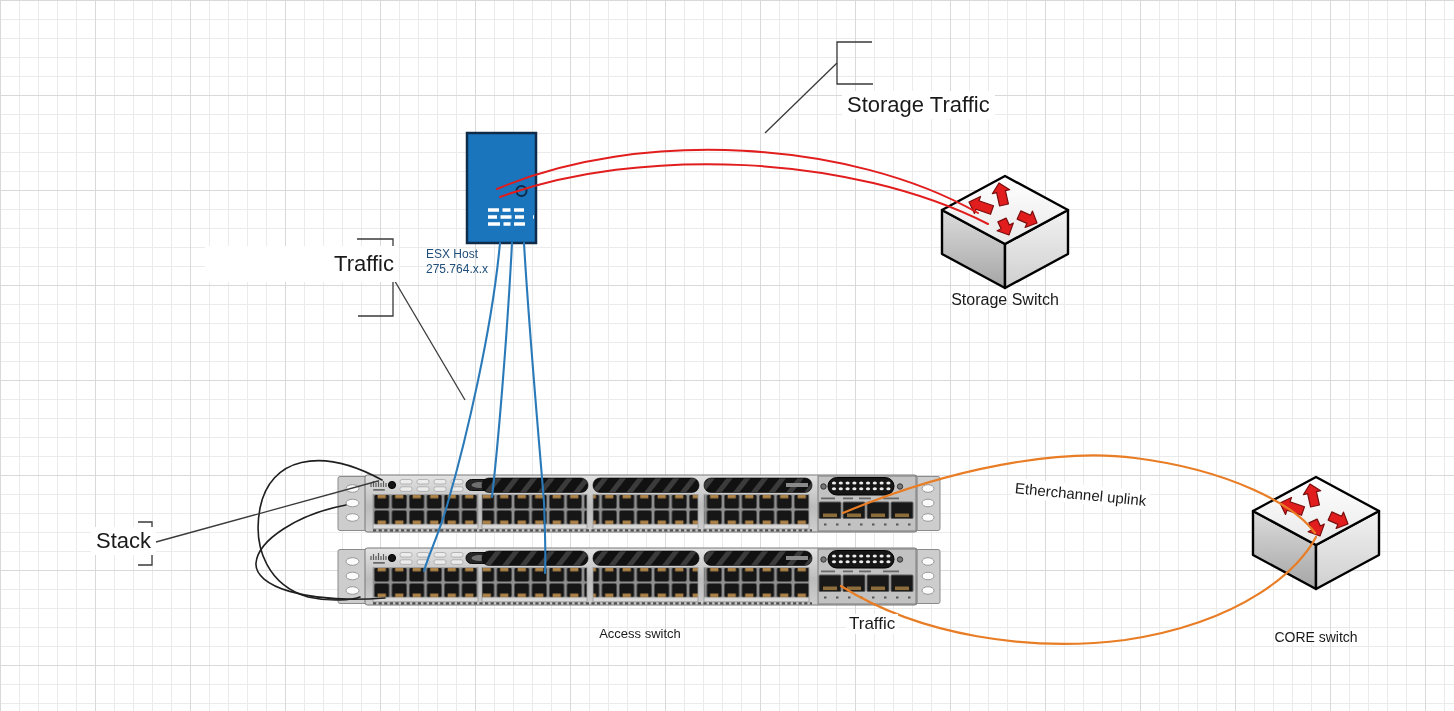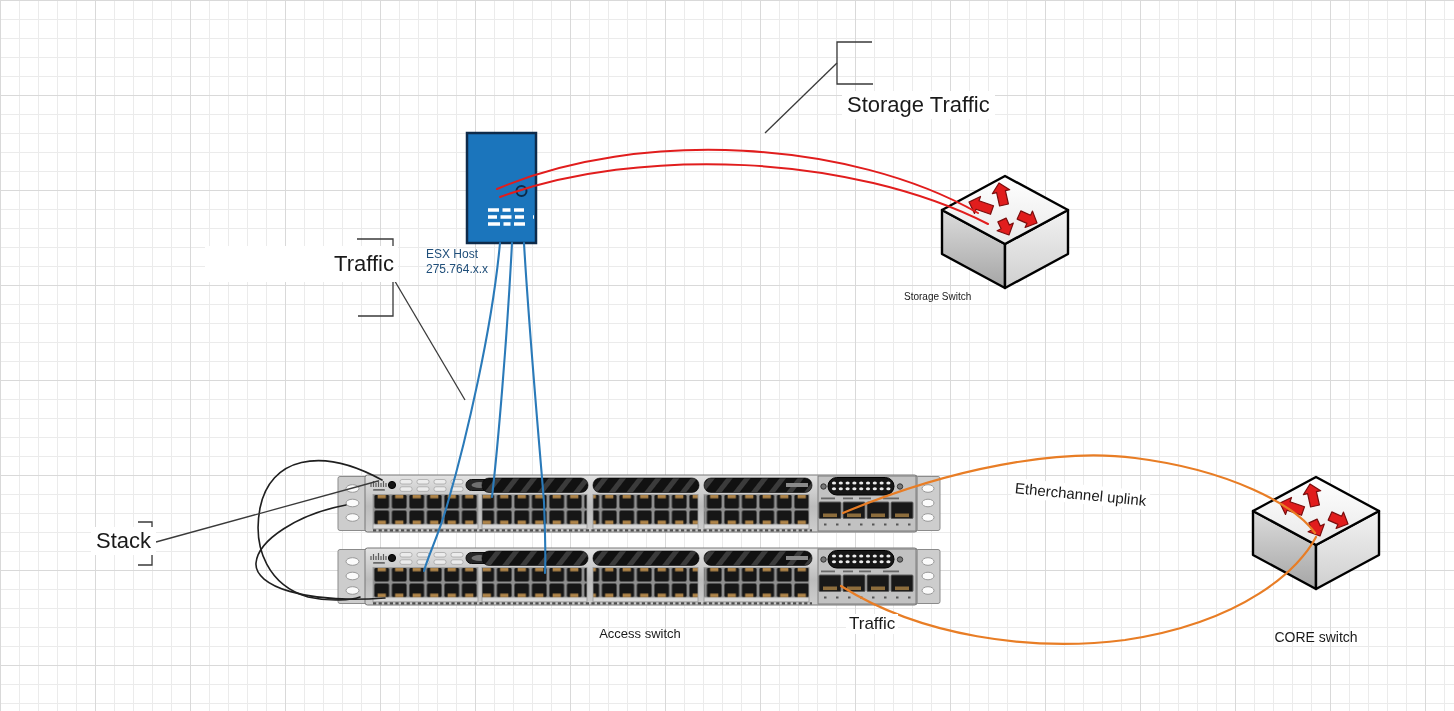--- a/index.html
+++ b/index.html
@@ -18,21 +18,21 @@
   .lbl{position:absolute;white-space:nowrap;}
   .callout{font-size:22px;background:#fff;padding:1px 5px;}
   #lbl-vm{left:205px;top:246px;width:185px;text-align:right;font-size:22px;
           line-height:32px;background:#fff;padding:2px 4px;}
   #lbl-storage-traffic{left:842px;top:47px;margin-top:44px;}
   #lbl-stack{left:91px;top:527px;}
   #lbl-uplink{left:846px;top:614px;font-size:17px;background:#fff;padding:0 3px;}
   #lbl-ether{left:1013px;top:478px;font-size:15px;background:#fff;padding:1px 3px;
              transform:rotate(5.5deg);transform-origin:left top;}
   #lbl-access{left:565px;top:626px;width:150px;text-align:center;font-size:13px;}
-  #lbl-storage-switch{left:904px;top:291px;width:160px;font-size:10px;}
+  #lbl-storage-switch{left:925px;top:291px;width:160px;text-align:center;font-size:16px;}
   #lbl-core-switch{left:1236px;top:587px;width:160px;text-align:center;font-size:14px;margin-top:42px;}
   #lbl-esx{left:426px;top:247px;width:150px;text-align:left;font-size:12px;
            line-height:15px;color:var(--esx-text,#1f4e79);}
   .link-red{stroke:var(--storage-link,#e11d1d);stroke-width:2;fill:none;stroke-linecap:round;}
   .link-blue{stroke:var(--vm-link,#2a7ab9);stroke-width:2.1;fill:none;stroke-linecap:round;}
   .link-orange{stroke:var(--uplink-link,#e87d25);stroke-width:2.2;fill:none;stroke-linecap:round;}
   .stack-cable{stroke:var(--stack-cable,#1f1f1f);stroke-width:1.6;fill:none;stroke-linecap:round;}
   .annot{stroke:#3a3a3a;stroke-width:1.3;fill:none;}
   .arrow{fill:var(--switch-arrow,#e11d1d);stroke:#7a0d0d;stroke-width:1.2;stroke-linejoin:round;}
 </style>

